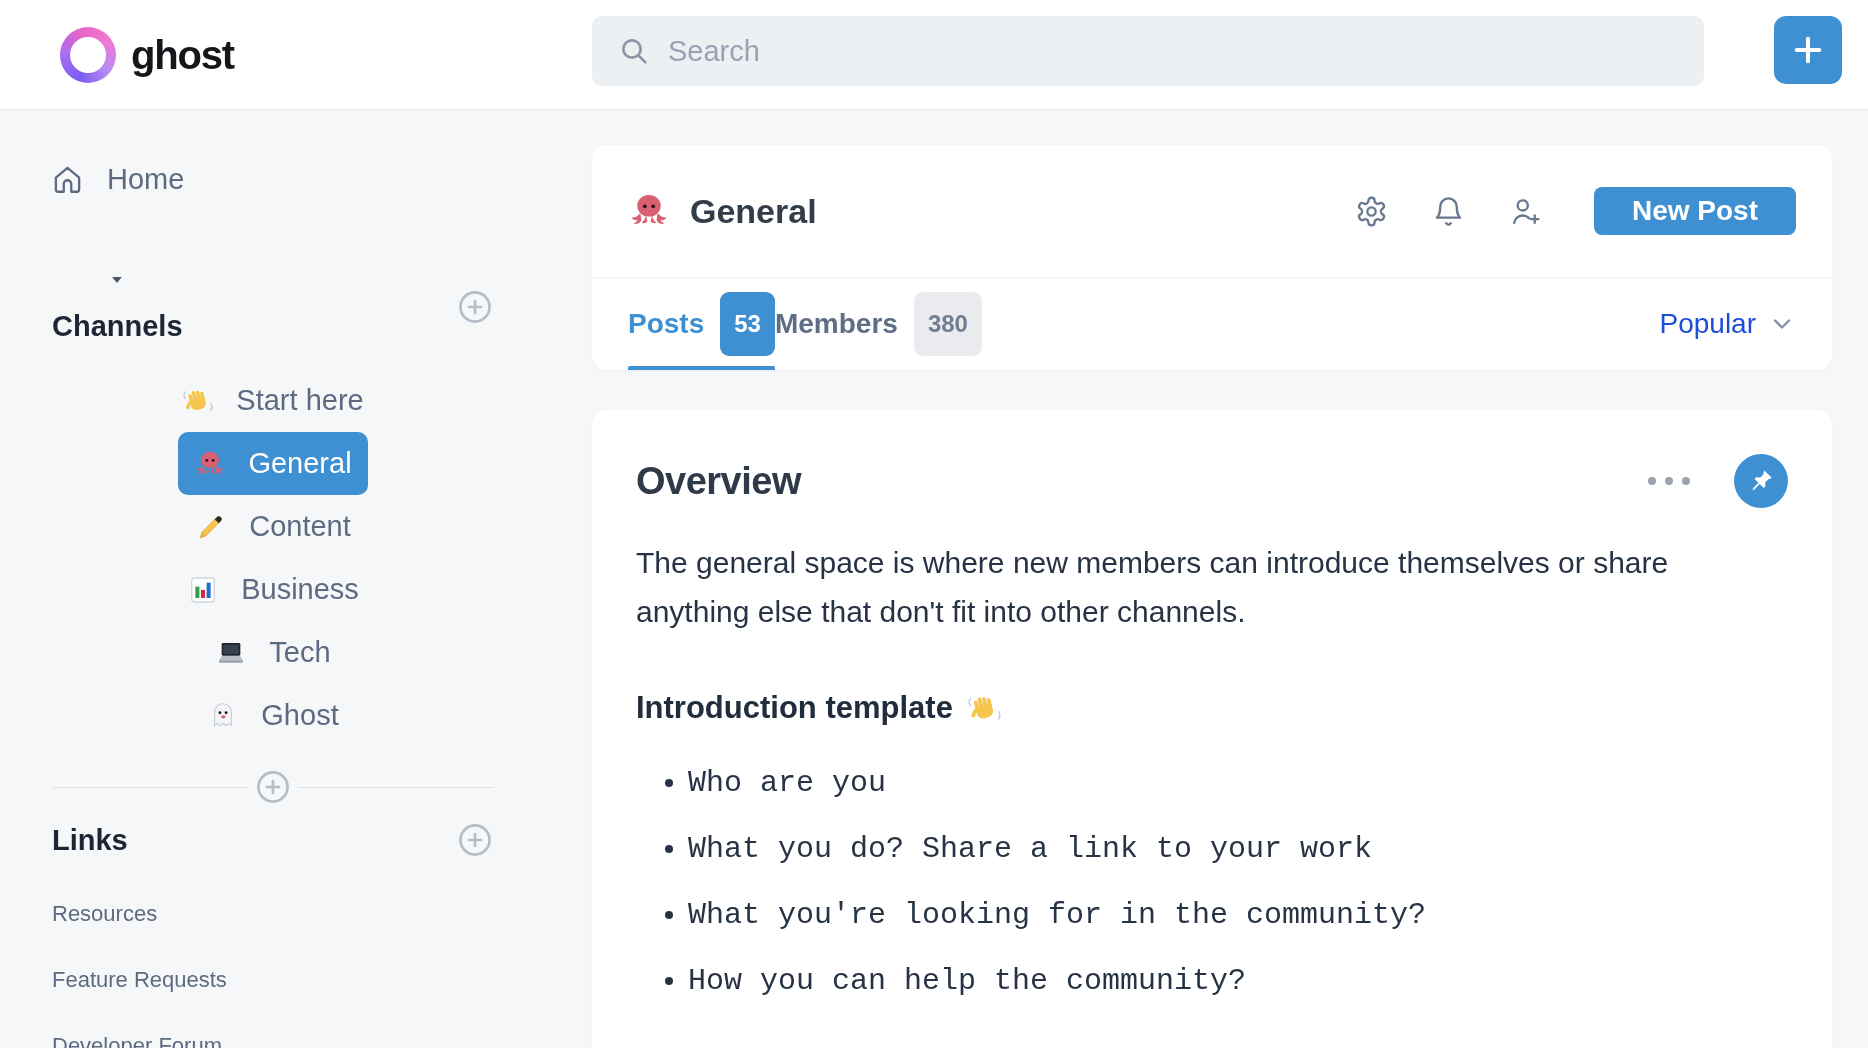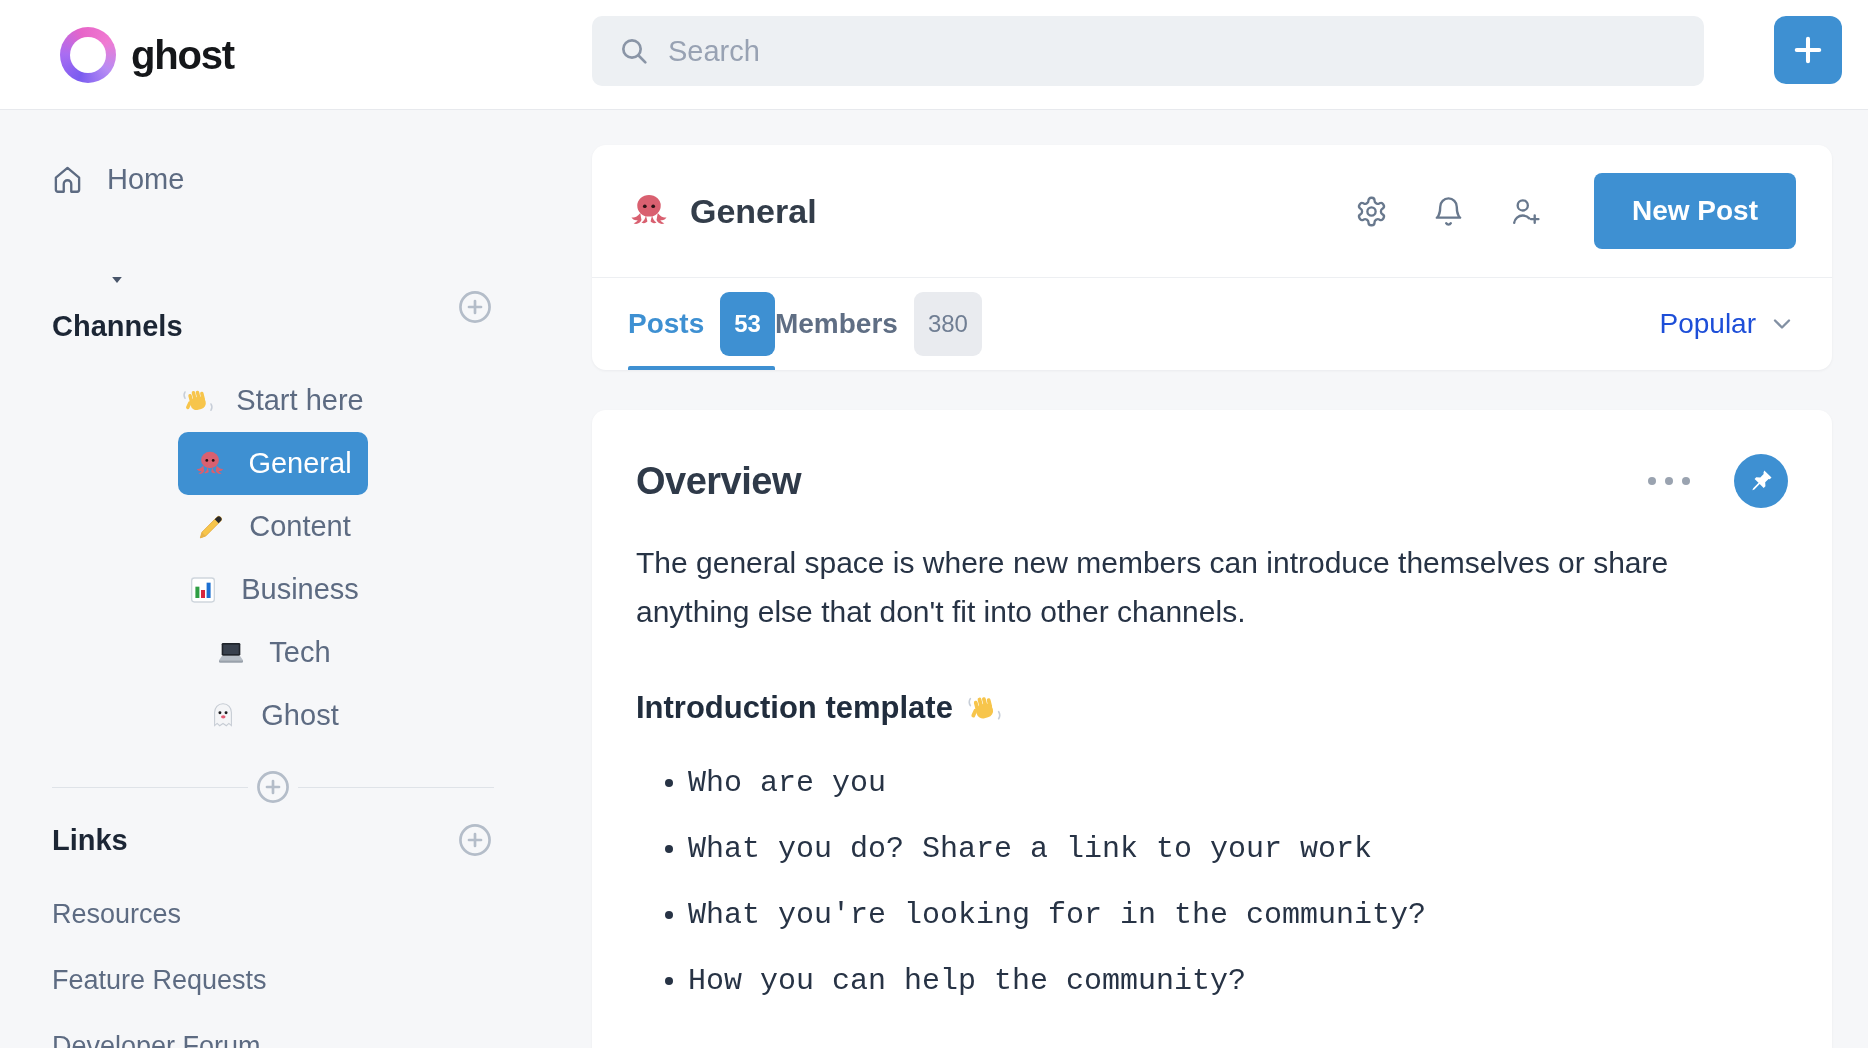--- a/index.html
+++ b/index.html
@@ -44,47 +44,47 @@
   .ch-list { margin-top:26px; display:flex; flex-direction:column;align-items:center; }
   .ch-item { display:flex; align-items:center; gap:22px; height:63px; padding:0 16px;
              border-radius:10px; font-size:29px; color:#5d6b82; cursor:pointer; }
   .ch-item.selected { background:#3e90d2; color:#fff; }
   .divider { position:relative; height:48px; margin-top:16px; }
   .divider::before { content:""; position:absolute; left:16px; right:16px; top:50%; height:1px; background:#dfe3e8; }
   .divider .plus-circle { position:absolute; left:50%; top:50%; transform:translate(-50%,-50%);
                           background:#f6f7f9; padding:0 6px; }
   .head-links { margin-top:10px; }
   .links-list { margin-top:22px; display:flex; flex-direction:column; }
-  .link-item { display:flex; align-items:center; height:66px; padding:0 16px; font-size:27px;
+  .link-item { display:flex; align-items:center; height:66px; padding:0 16px; font-size:22px;
                color:#5d6b82; border-radius:10px; cursor:pointer; }
 
   
   .main { position:absolute; left:592px; top:145px; width:1240px; }
   .card { background:#fff; border-radius:14px; box-shadow:0 1px 3px rgba(16,24,40,.05); }
 
   .ch-head-row { display:flex; align-items:center; height:133px; padding:0 36px;
                  border-bottom:1px solid #edeff2; }
   .ch-title-group { display:flex; align-items:center; gap:20px; }
   .ch-title-group .ic { }
   .ch-title { font-size:34px; font-weight:600; color:#333d4a; }
   .head-actions { margin-left:auto; display:flex; align-items:center; gap:44px; }
   .icon-btn { background:none; border:none; color:#68788d; cursor:pointer; display:flex; }
-  .new-post-btn { margin-left:8px; height:76px; padding:0 38px; background:#3e90d2; color:#fff;
+  .new-post-btn { margin-left:8px; height:48px; padding:0 38px; background:#3e90d2; color:#fff;
                   font-size:28px; font-weight:600; font-family:inherit; border:none; border-radius:8px; cursor:pointer; }
 
   .tabs-row { display:flex; align-items:center; height:92px; padding:0 36px; }
   .tab { position:relative; height:100%; display:flex; align-items:center; gap:16px; cursor:pointer; }
   .tab-label { font-size:28px; font-weight:600; color:#5f6e84; }
   .tab.active .tab-label { color:#3e90d2; font-weight:700; }
   .tab.active::after { content:""; position:absolute; left:0; right:0; bottom:0; height:4px;
                        background:#3e90d2; border-radius:2px 2px 0 0; }
   .tab + .tab { }
   .badge { font-size:24px; font-weight:700; padding:18px 14px; border-radius:9px; }
   .badge-blue { background:#3e90d2; color:#fff; }
-  .badge-gray { background:#e9ebef; color:#707e93; font-weight:400; }
+  .badge-gray { background:#e9ebef; color:#707e93; font-weight:700; }
   .sort-btn { margin-left:auto; display:flex; align-items:center; gap:12px; background:none; border:none;
               cursor:pointer; font-family:inherit; font-size:28px; color:#1d4ed8; }
   .sort-btn .ic { color:#8290a3; }
 
   .post-card { margin-top:40px; padding:44px 44px 64px; }
   .post-head { display:flex; align-items:center; }
   .post-title { font-size:38px; font-weight:700; color:#2f3a49; letter-spacing:-0.5px; }
   .post-controls { margin-left:auto; display:flex; align-items:center; gap:38px; }
   .dots { display:flex; gap:9px; cursor:pointer; padding:6px; }
   .dots i { width:8px; height:8px; border-radius:50%; background:#9aa3b0; }

